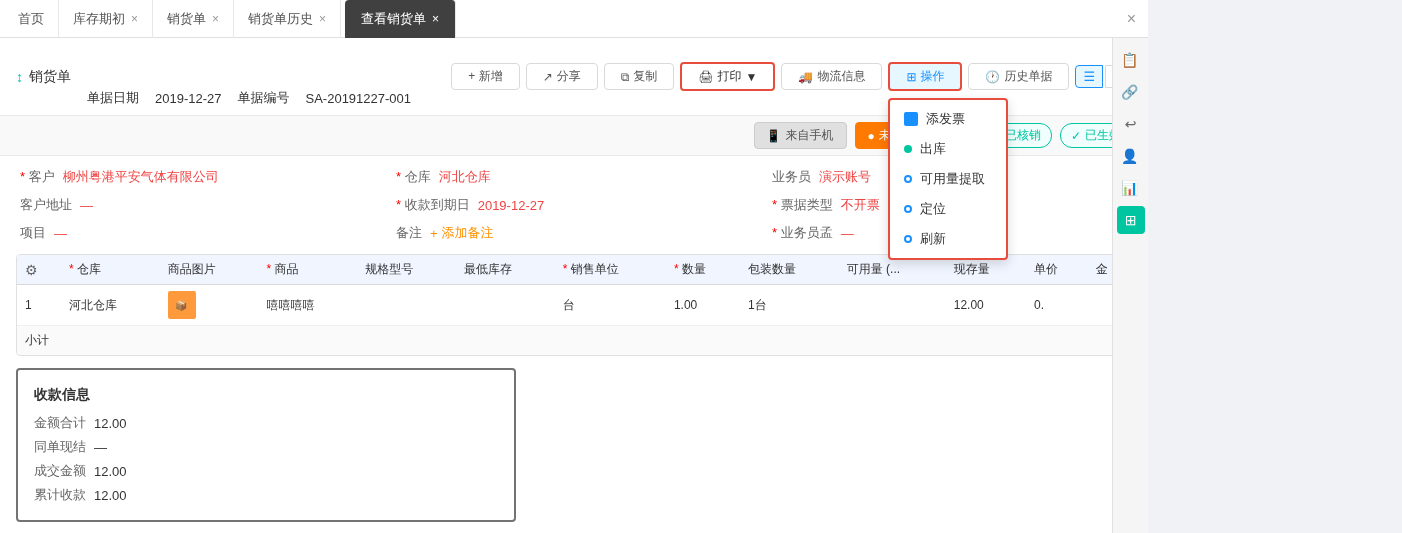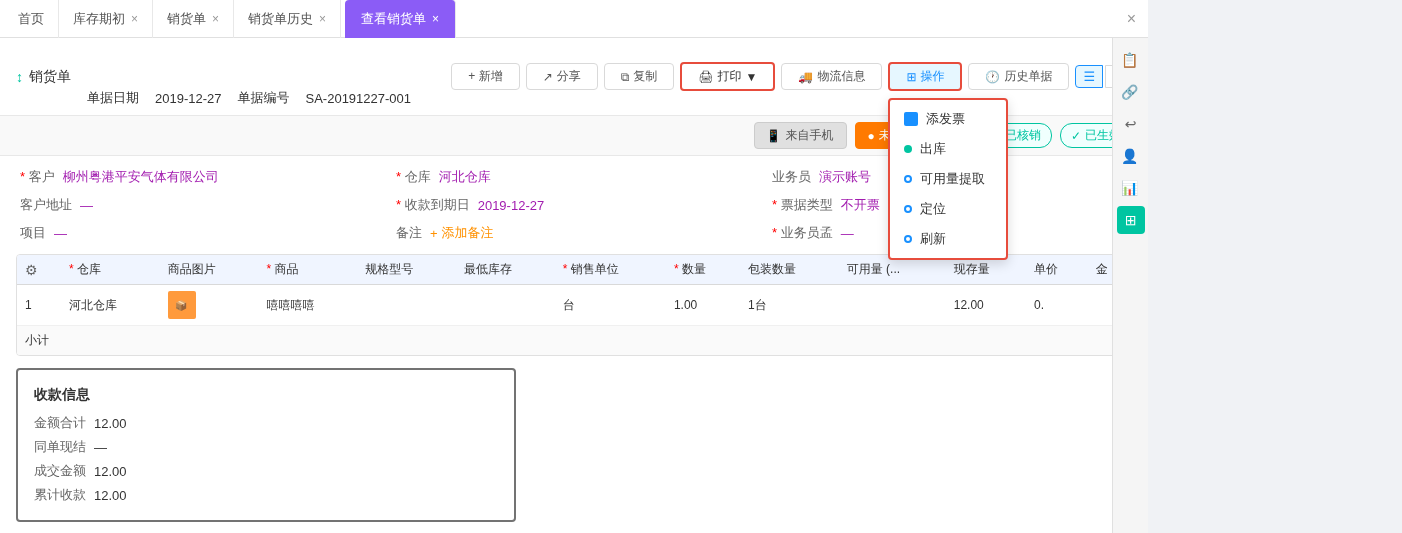--- a/index.html
+++ b/index.html
@@ -12,21 +12,21 @@
       position: relative;
     }
     .tab-item {
       display: flex; align-items: center; padding: 0 14px; height: 38px;
       cursor: pointer; font-size: 13px; color: #555; border-right: 1px solid #e8e8e8;
       white-space: nowrap;
     }
     .tab-item:first-child { padding-left: 10px; }
     .tab-item .close-icon { margin-left: 6px; color: #999; font-size: 12px; cursor: pointer; }
     .tab-item.highlight {
-      background: #8b5cf6; color: #fff; border-radius: 4px 4px 0 0;
+      background: #404040; color: #fff; border-radius: 4px 4px 0 0;
       padding: 0 16px; margin: 0 4px;
     }
     .tab-item.highlight .close-icon { color: #fff; }
     .tab-close-global {
       position: absolute; right: 12px; top: 50%; transform: translateY(-50%);
       cursor: pointer; color: #999; font-size: 16px;
     }
 
     
     .doc-header {
@@ -58,21 +58,21 @@
       background: #fff; white-space: nowrap;
     }
     .action-btn.orange { background: #ff7a00; border-color: #ff7a00; color: #fff; }
     .action-btn.grey { background: #e0e0e0; border-color: #ccc; color: #555; }
 
     
     .form-area { padding: 12px 20px; display: grid; grid-template-columns: 1fr 1fr 1fr; gap: 10px 20px; }
     .form-row { display: flex; align-items: center; gap: 8px; }
     .form-label { color: #666; white-space: nowrap; font-size: 13px; }
     .form-label.required::before { content: '* '; color: red; }
-    .form-value { color: #a21caf; font-size: 13px; }
+    .form-value { color: #ef4444; font-size: 13px; }
     .add-note { color: #ff9100; cursor: pointer; font-size: 13px; display: flex; align-items: center; gap: 4px; }
 
     
     .table-wrap { margin: 0 16px; border: 1px solid #e0e0e0; border-radius: 4px; overflow: hidden; }
     table { width: 100%; border-collapse: collapse; font-size: 12px; }
     thead th {
       background: #f0f5ff; border-bottom: 1px solid #d9d9d9; padding: 6px 8px;
       text-align: left; color: #333; font-weight: 500; white-space: nowrap;
     }
     tbody td { padding: 6px 8px; border-bottom: 1px solid #f0f0f0; color: #333; }

